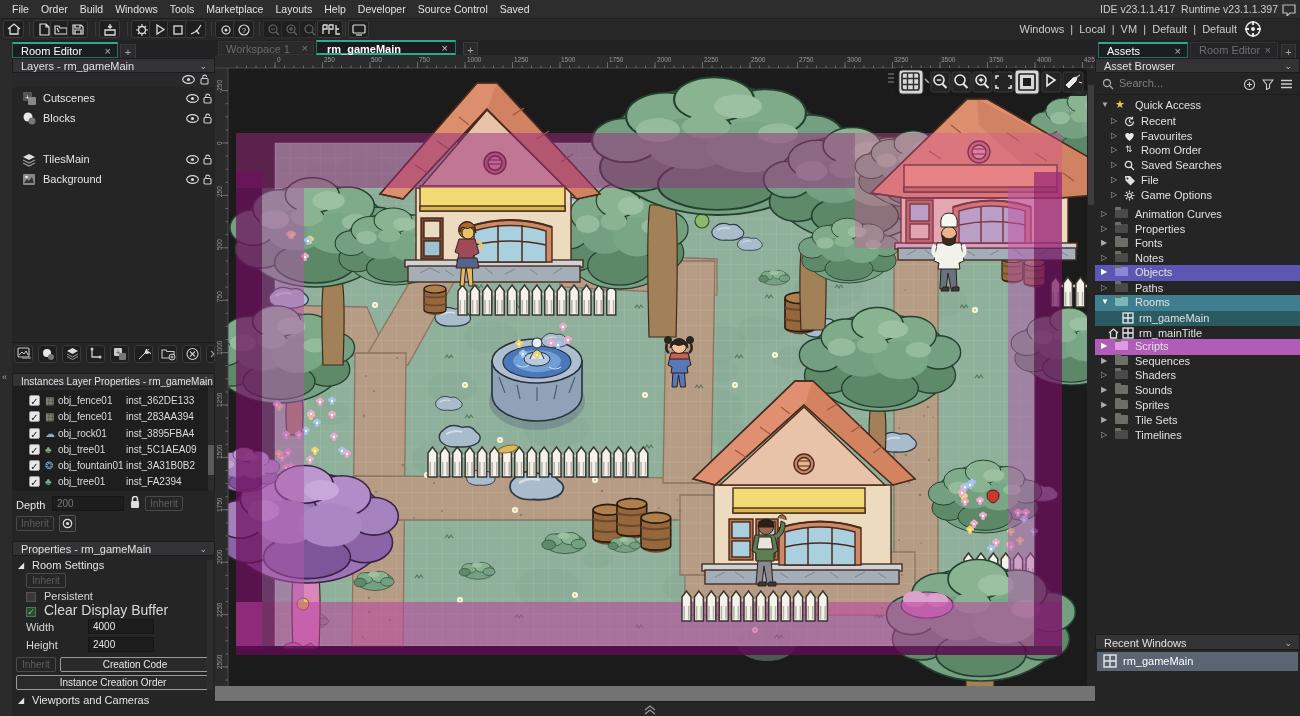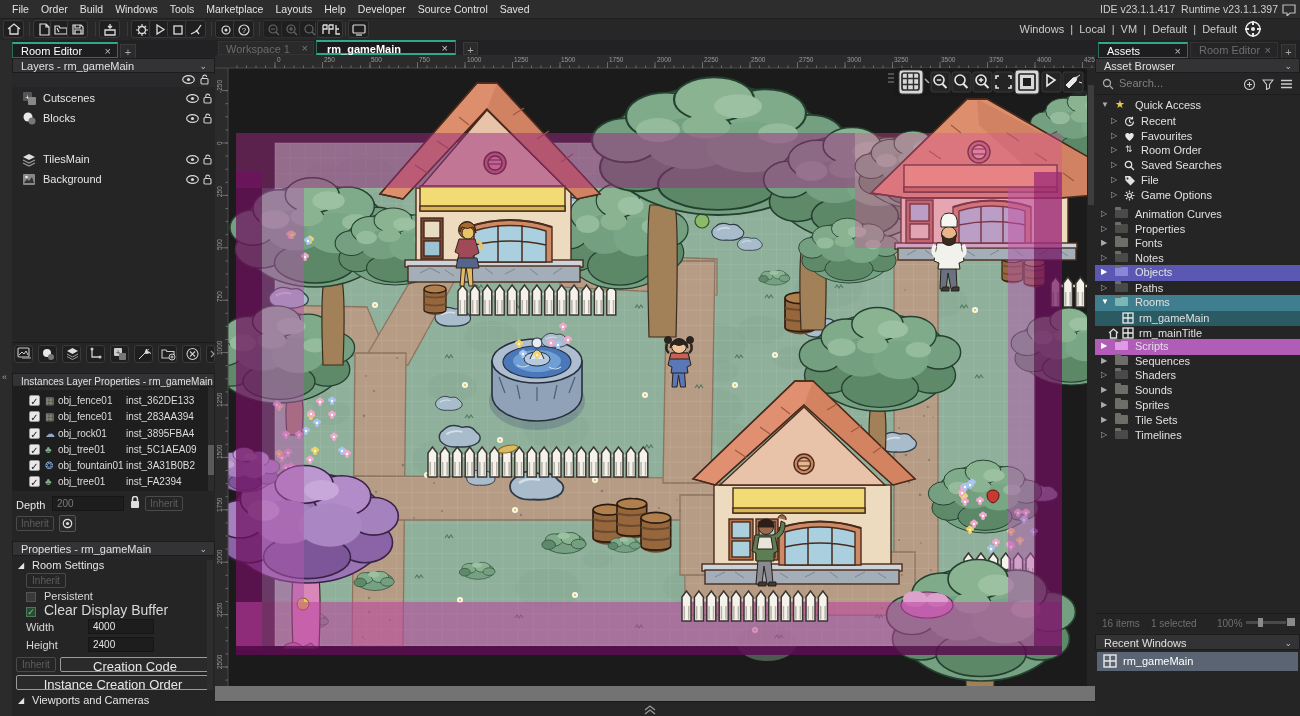--- a/index.html
+++ b/index.html
@@ -19,21 +19,21 @@
 #leftpanel { position:absolute; left:12px; top:40px; width:203px; height:676px; background:#252526; }
 #rightpanel { position:absolute; left:1095px; top:40px; width:205px; height:676px; background:#252526; }
 #centerarea { position:absolute; left:215px; top:40px; width:880px; height:676px; background:#737373; }
 .hdr { background:#333335; border:1px solid #1c1c1c; color:#e0e0e0; font-size:11px;
   position:relative; }
 .hdr .chev { position:absolute; right:7px; top:2px; color:#bbb; font-size:9px; }
 .tab { position:absolute; font-size:11px; height:16px; padding-top:1px; }
 .ghostbtn { position:absolute; border:1px solid #4a4a4a; color:#5d5d5d; background:transparent;
   font-size:10px; text-align:center; border-radius:2px; }
 .obtn { position:absolute; border:1px solid #9a9a9a; color:#e8e8e8; background:#2a2a2a;
-  font-size:13px; text-align:center; border-radius:2px; }
+  font-size:10px; text-align:center; border-radius:2px; }
 .inpt { position:absolute; background:#1d1d1e; border:1px solid #161616; font-size:10px;
   color:#e6e6e6; padding:1px 4px; }
 .ilrow { position:absolute; left:0; width:203px; height:16px; }
 .ilrow .cb { position:absolute; left:17px; top:1px; width:11px; height:11px; background:#e8e8e8;
   border:1px solid #999; border-radius:2px; color:#222; font-size:10px; line-height:11px; text-align:center; }
 .ilrow .nm { position:absolute; left:46px; top:1px; }
 .ilrow .id { position:absolute; left:114px; top:1px; }
 .ilrow .ic { position:absolute; left:33px; top:1px; font-size:10px; }
 .trow { position:absolute; left:0; width:205px; height:15px; font-size:11px; color:#e0e0e0; }
 .trow .ar { position:absolute; left:6px; top:2px; font-size:8px; color:#aaa; }
@@ -1176,28 +1176,20 @@
         <span class="fo"></span>
         <span class="lb">Tile Sets</span>
       </div>
   <div class="trow" style="top:333px">
         <span class="ar">▷</span>
         <span class="fo" style="background:#4a4a48"></span>
         <span class="lb">Timelines</span>
       </div>
  </div>
 
- <div style="position:absolute;left:0;top:573px;width:205px;height:19px;background:#242425;border-top:1px solid #1c1c1c;font-size:10px;color:#6f6f6f">
-   <span style="position:absolute;left:7px;top:4px">16 items</span>
-   <span style="position:absolute;left:56px;top:4px">1 selected</span>
-   <span style="position:absolute;left:122px;top:4px">100%</span>
-   <span style="position:absolute;left:151px;top:7px;width:40px;height:3px;background:#4a4a4a"></span>
-   <span style="position:absolute;left:163px;top:4px;width:5px;height:9px;background:#8a8a8a"></span>
-   <span style="position:absolute;right:5px;top:4px;width:8px;height:8px;background:#8a8a8a"></span>
- </div>
  <div class="hdr" style="position:absolute;left:0;top:594px;width:205px;height:16px;padding:2px 0 0 8px">Recent Windows<span class="chev" style="top:3px">⌄</span></div>
  <div style="position:absolute;left:2px;top:612px;width:201px;height:19px;background:#5a6472">
    <svg style="position:absolute;left:6px;top:2px" width="14" height="14" viewBox="0 0 14 14">
         <rect x="1" y="1" width="12" height="12" fill="none" stroke="#e8e8e8" stroke-width="1.4"></rect>
         <path d="M7 1 v12 M1 7 h12" stroke="#e8e8e8" stroke-width="1.4"></path>
       </svg>
    <span style="position:absolute;left:26px;top:3px;font-size:11px;color:#fff">rm_gameMain</span>
  </div>
 </div>
 

